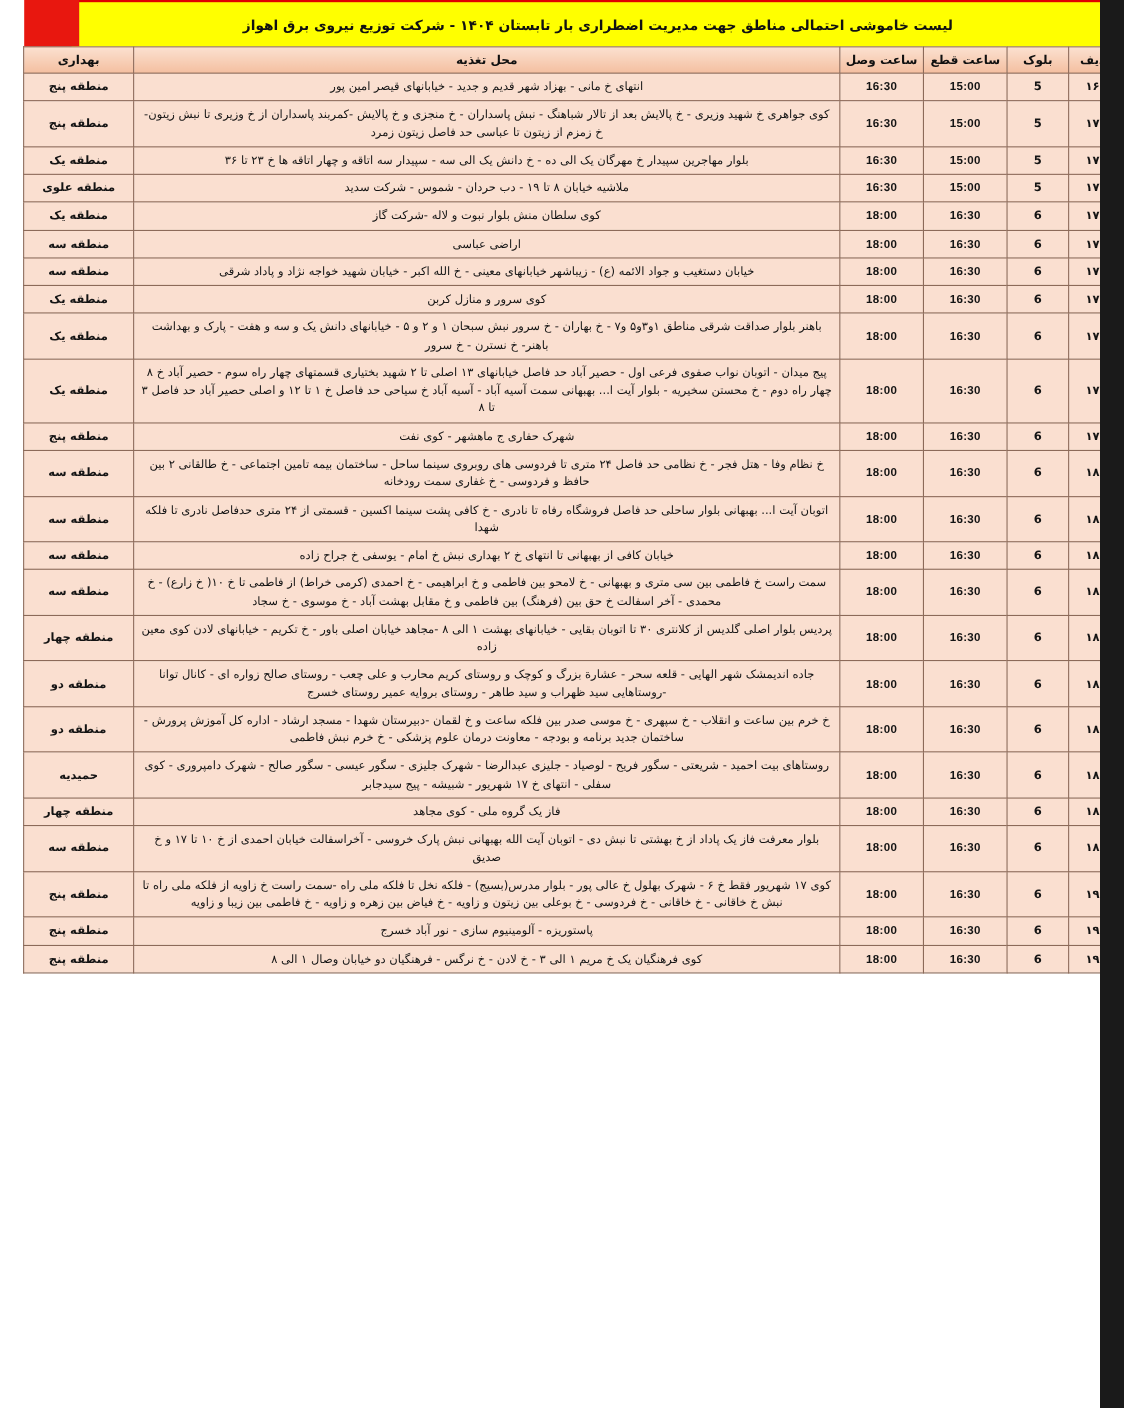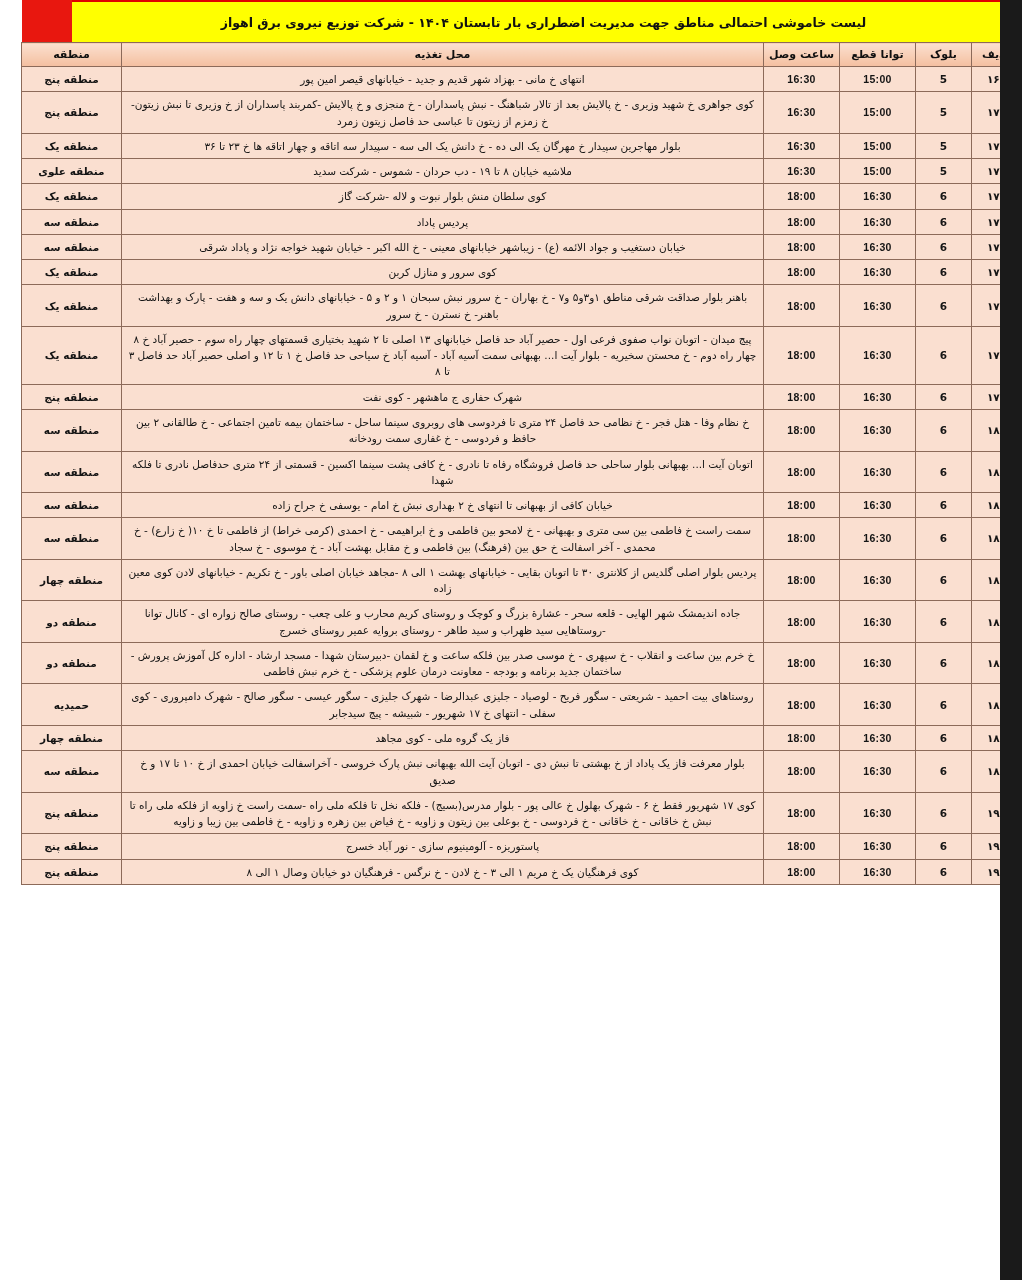--- a/index.html
+++ b/index.html
@@ -157,24 +157,24 @@
         <col class="w-blok">
         <col class="w-ghat">
         <col class="w-vasl">
         <col class="w-mahal">
         <col class="w-mantaghe">
       </colgroup>
       <thead>
         <tr>
           <th>ردیف</th>
           <th>بلوک</th>
-          <th>توانا قطع</th>
+          <th>ساعت قطع</th>
           <th>ساعت وصل</th>
           <th>محل تغذیه</th>
-          <th>منطقه</th>
+          <th>بهداری</th>
         </tr>
       </thead>
       <tbody id="table-body">
           <tr>
             <td class="c-radif">۱۶۹</td>
             <td class="c-blok">5</td>
             <td class="c-time">15:00</td>
             <td class="c-time">16:30</td>
             <td class="c-mahal">انتهای خ مانی - بهزاد شهر قدیم و جدید - خیابانهای قیصر امین پور</td>
             <td class="c-mantaghe">منطقه پنج</td>
@@ -209,21 +209,21 @@
             <td class="c-time">16:30</td>
             <td class="c-time">18:00</td>
             <td class="c-mahal">کوی سلطان منش بلوار نبوت و لاله -شرکت گاز</td>
             <td class="c-mantaghe">منطقه یک</td>
           </tr>
           <tr>
             <td class="c-radif">۱۷۴</td>
             <td class="c-blok">6</td>
             <td class="c-time">16:30</td>
             <td class="c-time">18:00</td>
-            <td class="c-mahal">پردیس پاداد</td>
+            <td class="c-mahal">اراضی عباسی</td>
             <td class="c-mantaghe">منطقه سه</td>
           </tr>
           <tr>
             <td class="c-radif">۱۷۵</td>
             <td class="c-blok">6</td>
             <td class="c-time">16:30</td>
             <td class="c-time">18:00</td>
             <td class="c-mahal">خیابان دستغیب و جواد الائمه (ع) - زیباشهر خیابانهای معینی - خ الله اکبر  - خیابان شهید خواجه نژاد و پاداد شرقی</td>
             <td class="c-mantaghe">منطقه سه</td>
           </tr>

